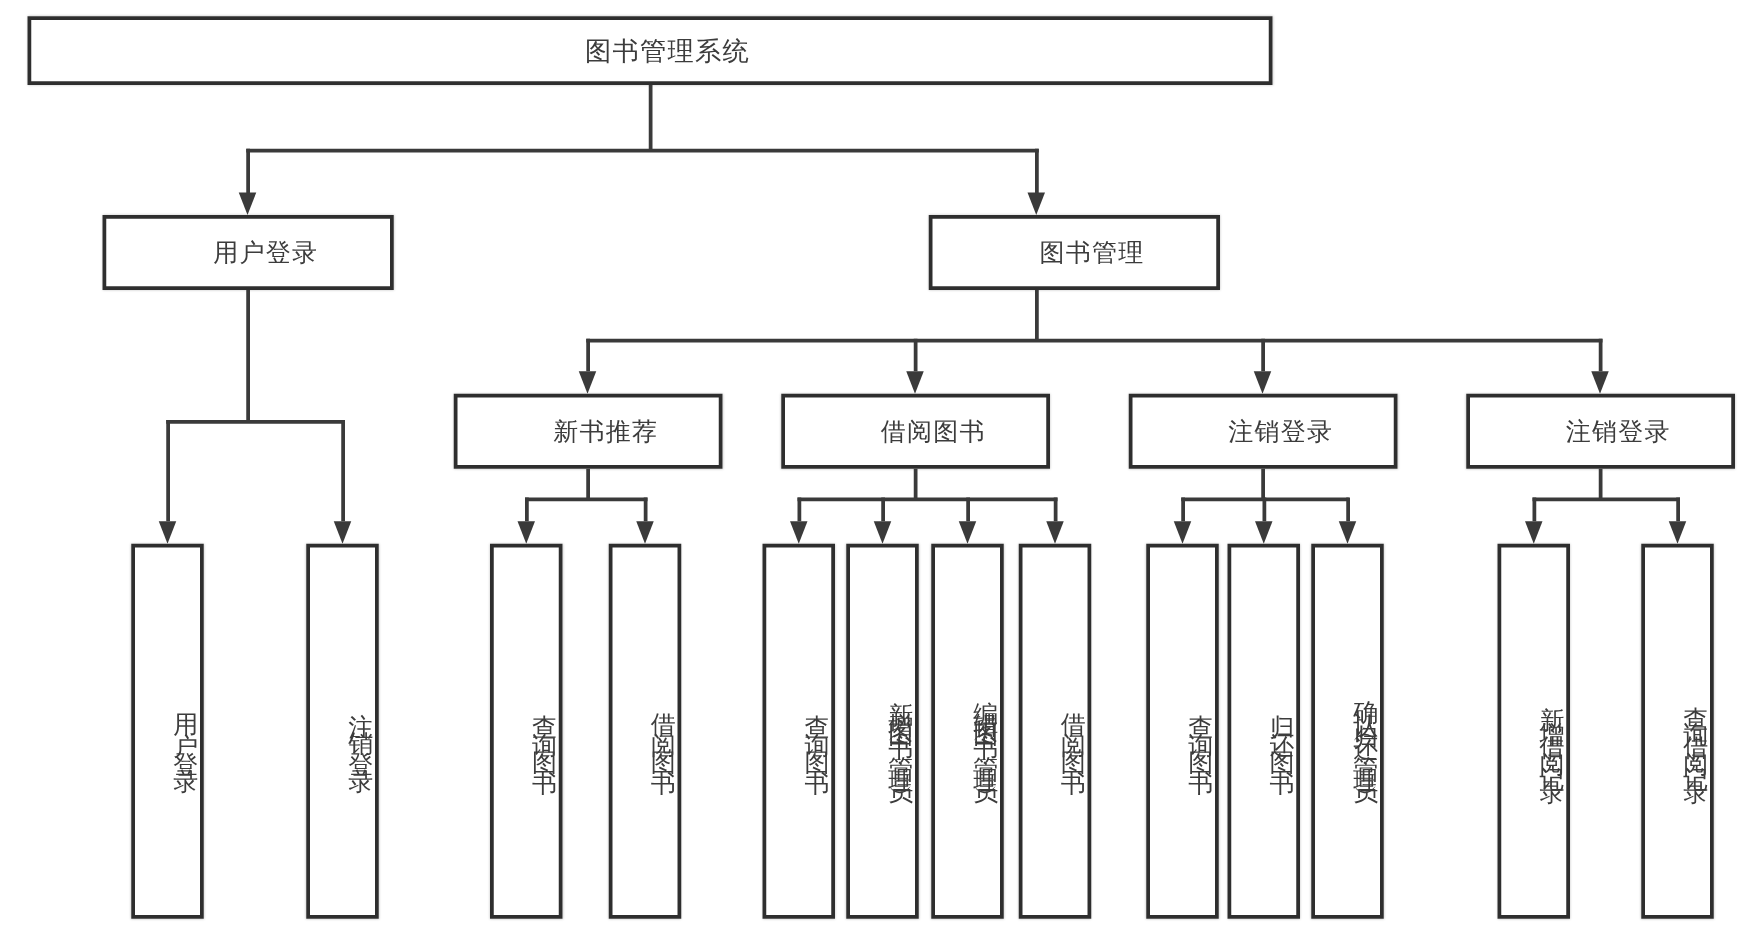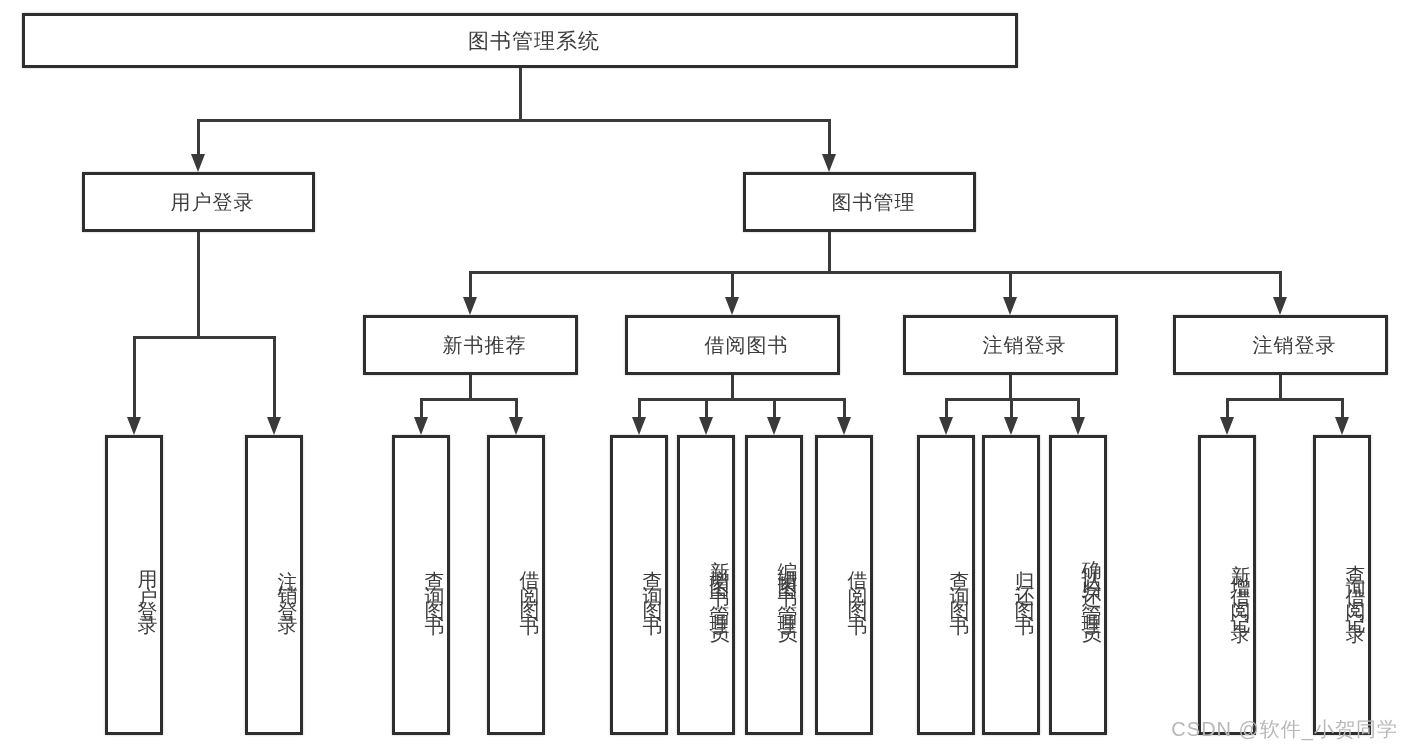--- a/index.html
+++ b/index.html
@@ -177,15 +177,14 @@
     <span>确认归还（管理员）</span>
   </div>
 
   <div class="box vbox ls12" style="left:1198px; top:435px; width:58px; height:300px;">
     <span>新增借阅记录</span>
   </div>
   <div class="box vbox ls12" style="left:1313px; top:435px; width:58px; height:300px;">
     <span>查询借阅记录</span>
   </div>
 
-  <div class="watermark">CSDN @软件_小贺同学</div>
 
 </div>
 
 </body></html>

